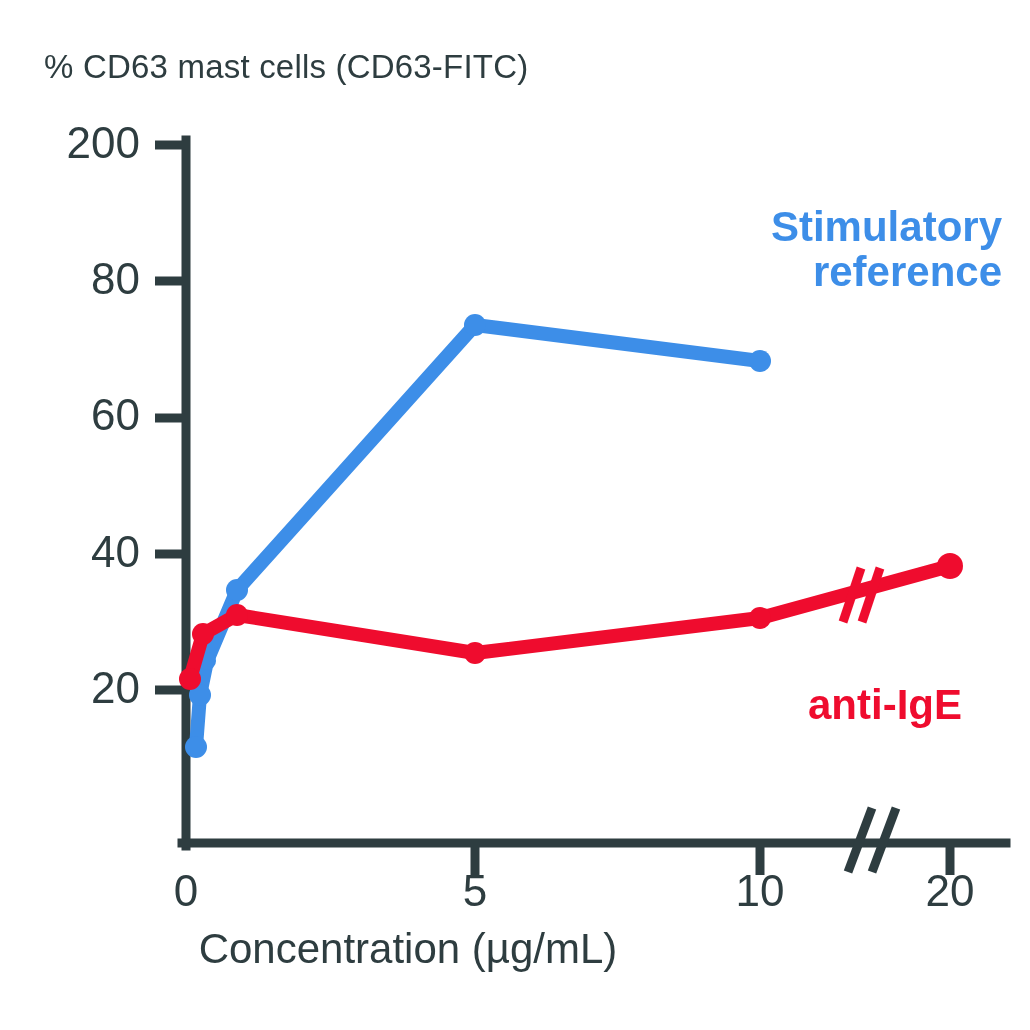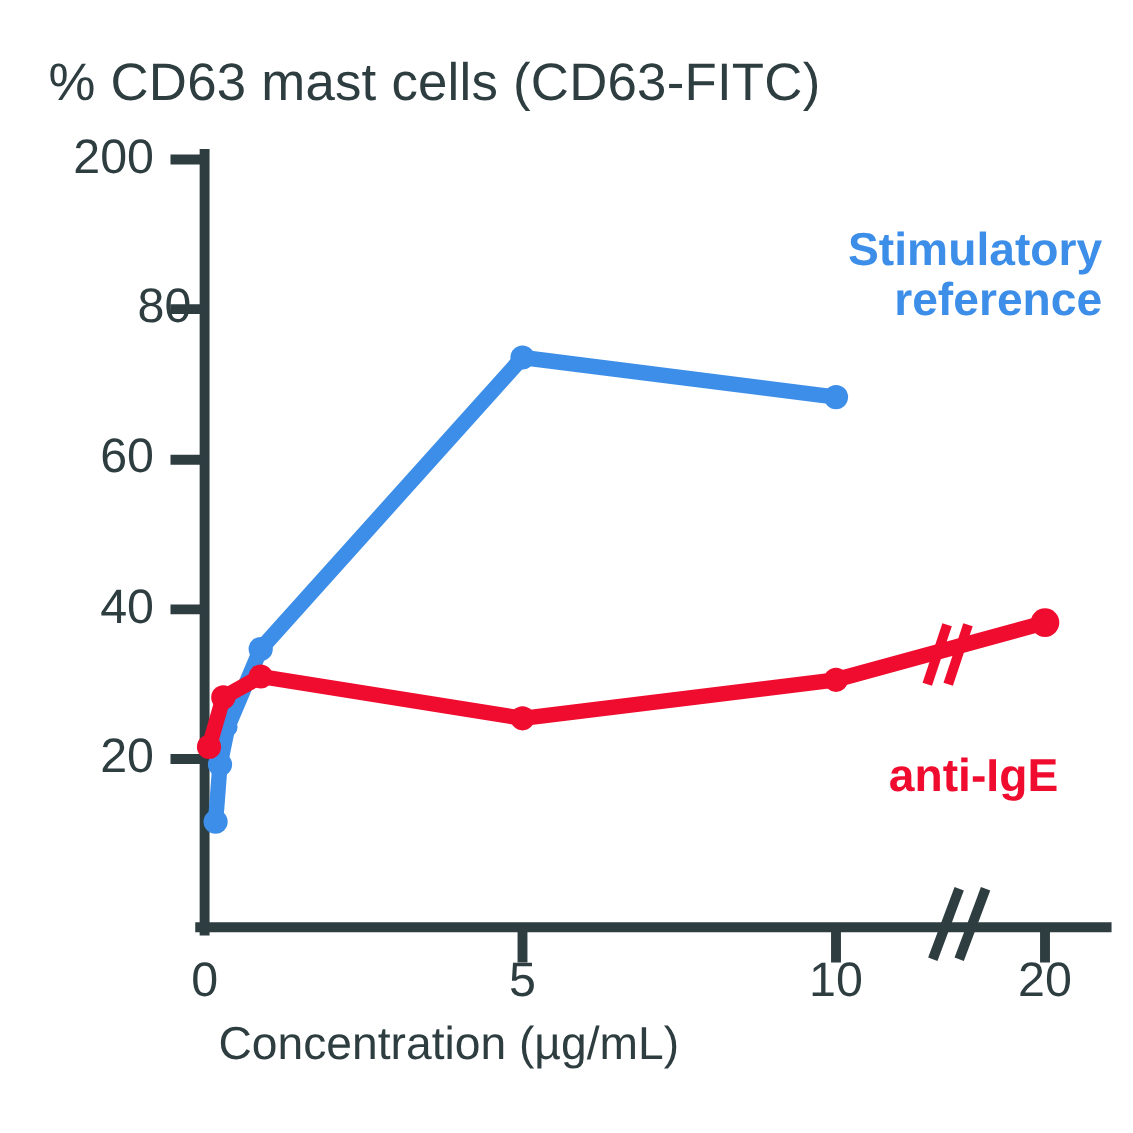--- a/index.html
+++ b/index.html
@@ -17,21 +17,21 @@
   #chart-root {
     position: relative;
     width: 1030px;
     height: 1030px;
     background: #ffffff;
   }
   .y-axis-title {
     position: absolute;
     left: 44px;
     top: 48px;
-    font-size: 48px;
+    font-size: 33px;
     font-weight: 500;
     letter-spacing: 0.2px;
     color: #2e3d40;
     white-space: nowrap;
   }
   .x-axis-title {
     position: absolute;
     left: 0;
     top: 925px;
     width: 816px;
@@ -131,21 +131,21 @@
       <circle cx="950" cy="566" r="13" fill="#ef0c2e"></circle>
     </g>
 
     <g>
       <line x1="843" y1="622" x2="861" y2="568" stroke="#ef0c2e" stroke-width="9" stroke-linecap="butt"></line>
       <line x1="862" y1="622" x2="880" y2="568" stroke="#ef0c2e" stroke-width="9" stroke-linecap="butt"></line>
     </g>
   </svg>
 
   <div class="tick-label ytick-label" style="left:0px; top:118px;">200</div>
-  <div class="tick-label ytick-label" style="left:0px; top:254px;margin-left:34px;">80</div>
+  <div class="tick-label ytick-label" style="left:0px; top:254px;">80</div>
   <div class="tick-label ytick-label" style="left:0px; top:390px;">60</div>
   <div class="tick-label ytick-label" style="left:0px; top:527px;">40</div>
   <div class="tick-label ytick-label" style="left:0px; top:663px;">20</div>
 
   <div class="tick-label xtick-label" style="left:126px; top:866px;">0</div>
   <div class="tick-label xtick-label" style="left:415px; top:866px;">5</div>
   <div class="tick-label xtick-label" style="left:700px; top:866px;">10</div>
   <div class="tick-label xtick-label" style="left:890px; top:866px;">20</div>
 
   <div class="legend-label legend-antiige">anti-IgE</div>

